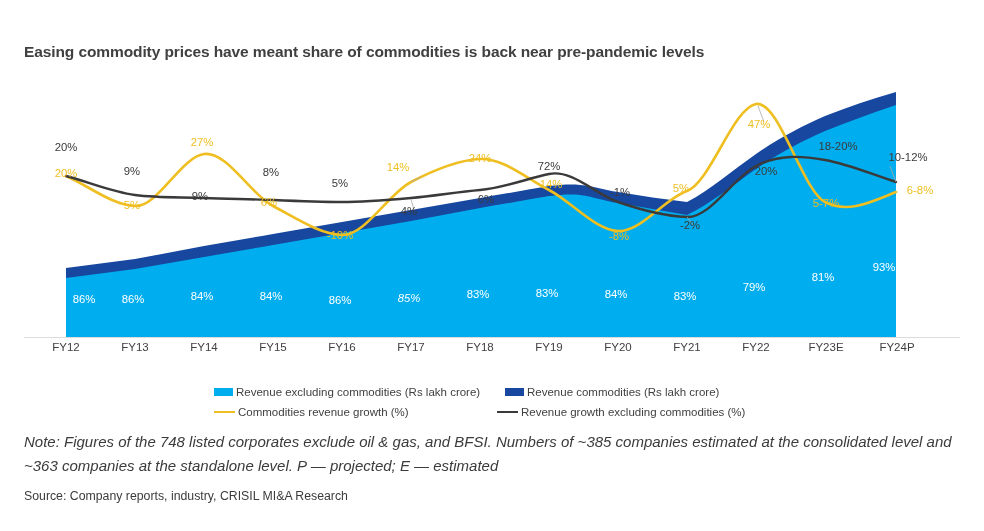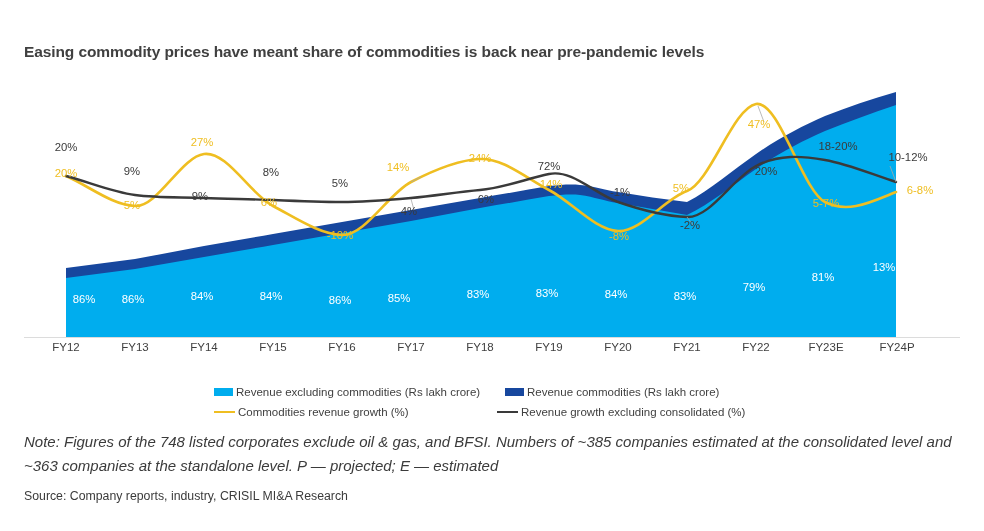--- a/index.html
+++ b/index.html
@@ -189,28 +189,28 @@
       <line x1="687" y1="139" x2="693" y2="147" stroke="#A8A8A8" stroke-width="0.8"></line>
       <line x1="896" y1="104" x2="890" y2="88" stroke="#A8A8A8" stroke-width="0.8"></line>
     </svg>
 
     <div>
       <span class="dlabel inner" style="left:84px;top:215px;">86%</span>
       <span class="dlabel inner" style="left:133px;top:215px;">86%</span>
       <span class="dlabel inner" style="left:202px;top:212px;">84%</span>
       <span class="dlabel inner" style="left:271px;top:212px;">84%</span>
       <span class="dlabel inner" style="left:340px;top:216px;">86%</span>
-      <span class="dlabel inner" style="left:399px;top:214px;">85%</span>
+      <span class="dlabel inner" style="left:409px;top:214px;font-style:italic;">85%</span>
       <span class="dlabel inner" style="left:478px;top:210px;">83%</span>
       <span class="dlabel inner" style="left:547px;top:209px;">83%</span>
       <span class="dlabel inner" style="left:616px;top:210px;">84%</span>
       <span class="dlabel inner" style="left:685px;top:212px;">83%</span>
       <span class="dlabel inner" style="left:754px;top:203px;">79%</span>
       <span class="dlabel inner" style="left:823px;top:193px;">81%</span>
-      <span class="dlabel inner" style="left:884px;top:183px;">13%</span>
+      <span class="dlabel inner" style="left:884px;top:183px;">93%</span>
     </div>
 
     <div>
       <span class="dlabel yellow" style="left:66px;top:89px;">20%</span>
       <span class="dlabel yellow" style="left:132px;top:121px;">5%</span>
       <span class="dlabel yellow" style="left:202px;top:58px;">27%</span>
       <span class="dlabel yellow" style="left:269px;top:118px;">6%</span>
       <span class="dlabel yellow" style="left:340px;top:151px;">-10%</span>
       <span class="dlabel yellow" style="left:398px;top:83px;">14%</span>
       <span class="dlabel yellow" style="left:480px;top:74px;">24%</span>
@@ -263,21 +263,21 @@
     <div class="legend-item" style="left:214px;top:2px;">
       <span class="legend-swatch" style="background:#00ADEE;"></span>
       <span>Revenue excluding commodities (Rs lakh crore)</span>
     </div>
     <div class="legend-item" style="left:214px;top:22px;">
       <span class="legend-line" style="background:#EFBE21;"></span>
       <span>Commodities revenue growth (%)</span>
     </div>
     <div class="legend-item" style="left:497px;top:22px;">
       <span class="legend-line" style="background:#3A3A3A;"></span>
-      <span>Revenue growth excluding consolidated (%)</span>
+      <span>Revenue growth excluding commodities (%)</span>
     </div>
   </div>
 
   <div class="notes">
     <div class="note-line">Note: Figures of the 748 listed corporates exclude oil &amp; gas, and BFSI. Numbers of ~385 companies estimated at the consolidated level and</div>
     <div class="note-line">~363 companies at the standalone level. P — projected; E — estimated</div>
     <div class="source-line">Source: Company reports, industry, CRISIL MI&amp;A Research</div>
   </div>
 
 </div>

